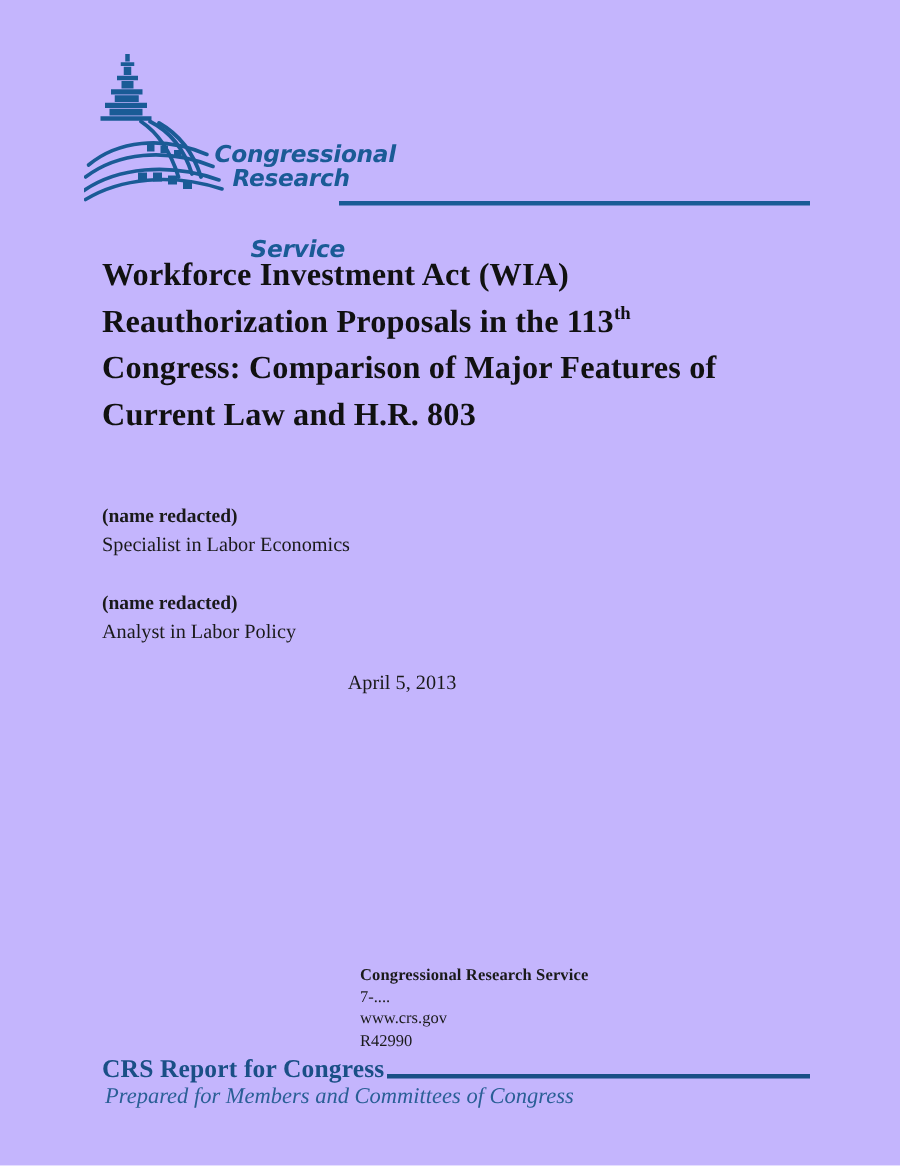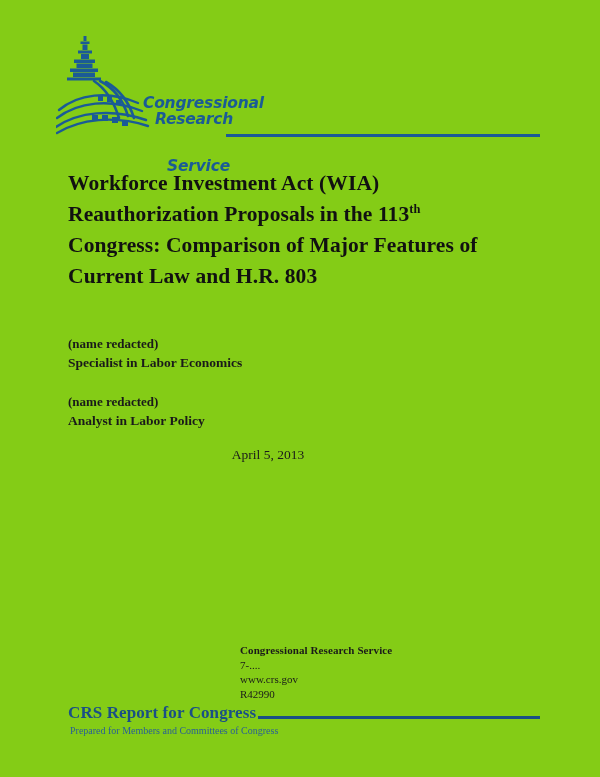--- a/index.html
+++ b/index.html
@@ -4,21 +4,21 @@
 <style>
   html, body {
     margin: 0;
     padding: 0;
     background: #ffffff;
   }
   .page {
     position: relative;
     width: 600px;
     height: 777px;
-    background: #84cc16;
+    background: #c4b5fd;
     overflow: hidden;
     font-family: "Liberation Serif", serif;
     color: #000000;
   }
 
   
   .masthead {
     position: absolute;
     left: 0;
     top: 0;
@@ -95,21 +95,20 @@
   .author-group { margin-bottom: 14px; }
   .author-name {
     display: block;
     font-weight: bold;
     font-size: 13px;
     margin-top: 20px;
   }
   .author-role {
     display: block;
     font-size: 13.5px;
-    font-weight: bold;
   }
   .pub-date {
     display: block;
     margin-top: 15px;
     font-size: 13.5px;
     text-align: center;
   }
 
   
   .footer-info {
@@ -157,21 +156,22 @@
     top: 13px;
     width: 282px;
     height: 2.5px;
     background: #1a4f86;
   }
   .crs-tagline {
     position: absolute;
     left: 2px;
     top: 21px;
     font-family: "Liberation Serif", serif;
-    font-size: 10px;
+    font-style: italic;
+    font-size: 15px;
     line-height: 14px;
     color: #2a5f96;
     white-space: nowrap;
   }
 </style>
 </head>
 <body>
 
 <div class="page">
 

